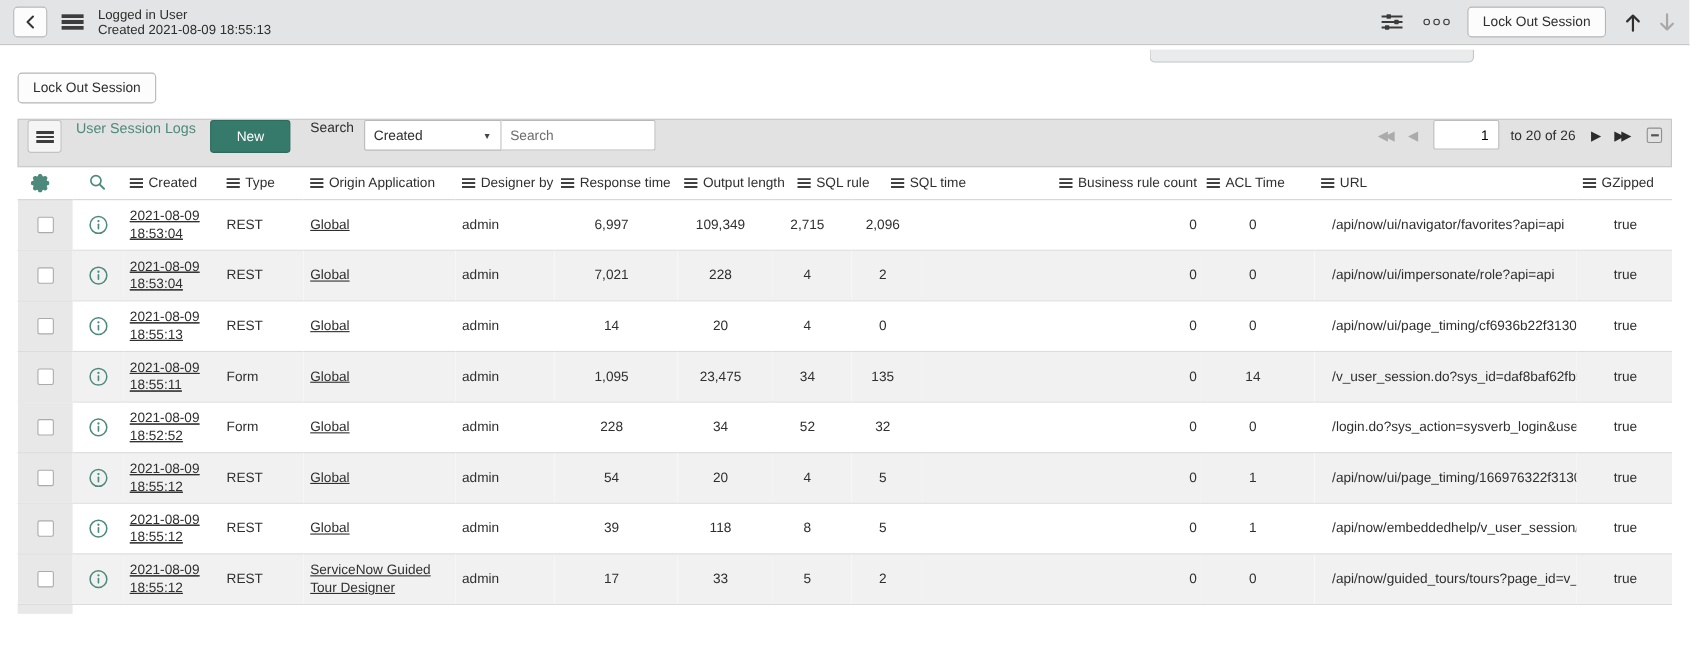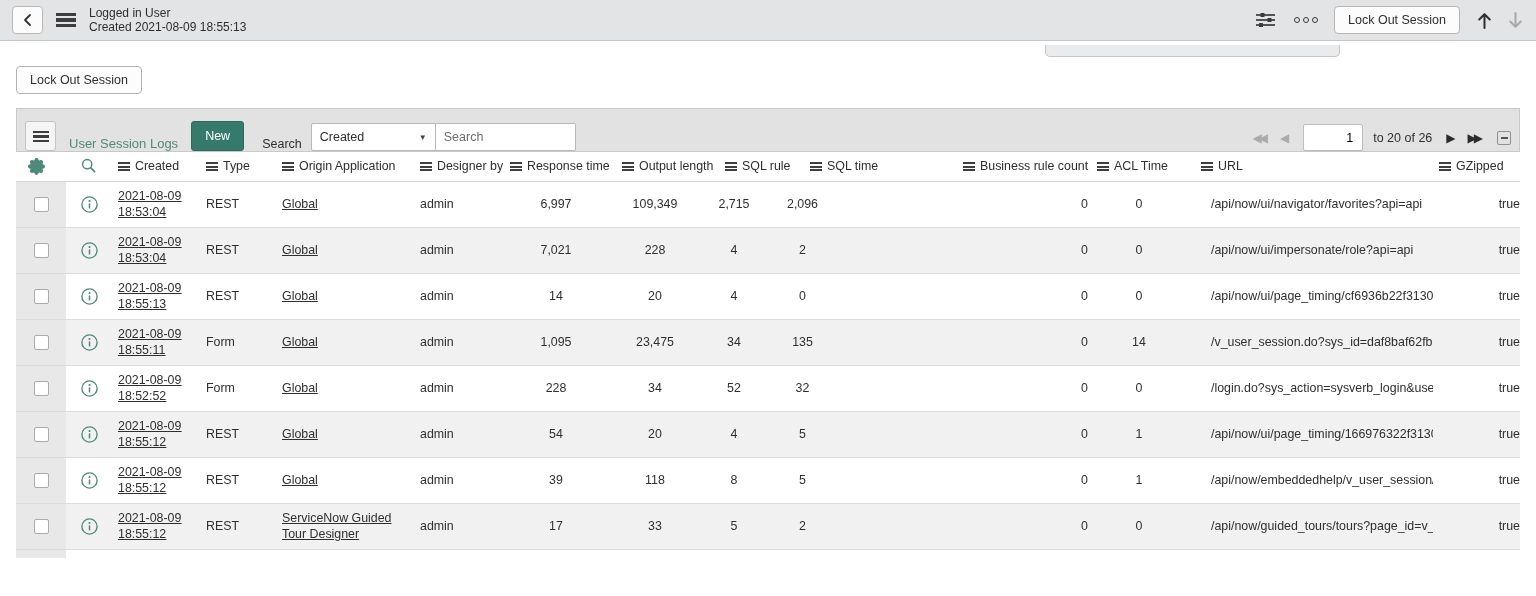--- a/index.html
+++ b/index.html
@@ -20,25 +20,25 @@
   .more-dots{display:flex;gap:3px;margin:0 16px 0 18px;}
   .more-dots i{width:6px;height:6px;border:1.6px solid #3a3a3a;border-radius:50%;display:block;}
   .btn{background:#fcfcfc;border:1px solid #b5b5b5;border-radius:4px;font-size:12.5px;padding:6px 13px;color:#2f2f2f;cursor:pointer;font-family:inherit;}
   .arrow-gap{margin-left:16px;} .arrow-gap2{margin-left:14px;}
   
   .float-scroll{position:absolute;left:1045px;top:45px;width:295px;height:12px;background:#eaebed;border:1px solid #c5c6c8;border-top:none;border-radius:0 0 5px 5px;}
   
   .form-actions{padding:25px 16px 12px 16px;height:67px;}
   
   .list-wrap{margin:0 16px;width:1504px;}
-  .caption{height:44px;background:#e2e2e2;border:1px solid #c9c9c9;display:flex;align-items:flex-end;padding:0 8px;}
+  .caption{height:44px;background:#e2e2e2;border:1px solid #c9c9c9;display:flex;align-items:flex-start;padding:0 8px;}
   .list-burger-btn{width:31px;height:30px;background:#f5f5f5;border:1px solid #c3c3c3;border-radius:3px;display:flex;align-items:center;justify-content:center;cursor:pointer;flex:none;}
   .list-burger{width:16px;height:11px;background-image:repeating-linear-gradient(to bottom,#3d3d3d 0 2.5px,transparent 2.5px 4.3px);}
   .list-title{color:#4e8a7c;font-size:13px;margin:0 13px;cursor:pointer;text-decoration:none;}
-  .new-btn{background:#357a6b;color:#fff;border:1px solid #2d6a5d;border-radius:3px;font-size:12.5px;padding:7px 13px;cursor:pointer;font-family:inherit;}
+  .new-btn{background:#357a6b;color:#fff;border:1px solid #2d6a5d;border-radius:3px;font-size:12.5px;padding:7px 23px;cursor:pointer;font-family:inherit;}
   .search-lbl{margin-left:18px;margin-right:9px;}
   .fselect{width:125px;height:28px;background:#fff;border:1px solid #b9b9b9;border-radius:2px 0 0 2px;display:flex;align-items:center;justify-content:space-between;padding:0 8px;cursor:pointer;}
   .fselect .car{font-size:8px;color:#444;}
   .finput{width:140px;height:28px;border:1px solid #b9b9b9;border-left:none;border-radius:0 2px 2px 0;padding:0 8px;font-size:12.5px;font-family:inherit;color:#2f2f2f;}
   .finput::placeholder{color:#6e6e6e;}
   .pager{margin-left:auto;display:flex;align-items:center;}
   .tri{font-size:12px;line-height:1;cursor:pointer;}
   .tri.dbl{letter-spacing:-3px;padding-right:3px;}
   .tri.dis{color:#ababab;} .tri.act{color:#2b2b2b;}
   .pg-input{width:60px;height:27px;border:1px solid #bdbdbd;border-radius:2px;text-align:right;padding:0 9px;font-size:12.5px;font-family:inherit;margin:0 10px 0 14px;}
@@ -63,21 +63,21 @@
   tbody tr.alt td{background:#f1f1f1;}
   tbody td.cbcell{background:#e8e8e8 !important;text-align:center;padding:0;}
   tbody td.infocell{text-align:center;padding:0;}
   .cbx{display:inline-block;width:15px;height:15px;background:#fff;border:1px solid #ababab;border-radius:2px;cursor:pointer;vertical-align:middle;}
   .lnk{color:#2f2f2f;text-decoration:underline;cursor:pointer;}
   .datelnk .dl{display:block;text-decoration:underline;line-height:16px;}
   td.origincell{white-space:normal;line-height:16px;}
   td.num{text-align:center;padding-right:14px;}
   td.num-brc{text-align:right;padding-right:3px;}
   td.urlcell{padding-left:16px;}
-  td.gzcell{padding-left:34px;text-align:right;}
+  td.gzcell{padding-left:34px;}
   th.th-gz{padding-left:6px;}
   .gear-wrap{padding-left:12px;display:flex;}
   .mag-wrap{display:flex;justify-content:center;}
   .info-ic{display:inline-flex;cursor:pointer;vertical-align:middle;}
   
   .sliver{height:9px;border-top:1px solid #dcdcdc;display:flex;background:#fff;}
   .sliver .cbpart{width:50px;background:#e8e8e8;height:100%;}
 </style>
 </head>
 <body>

